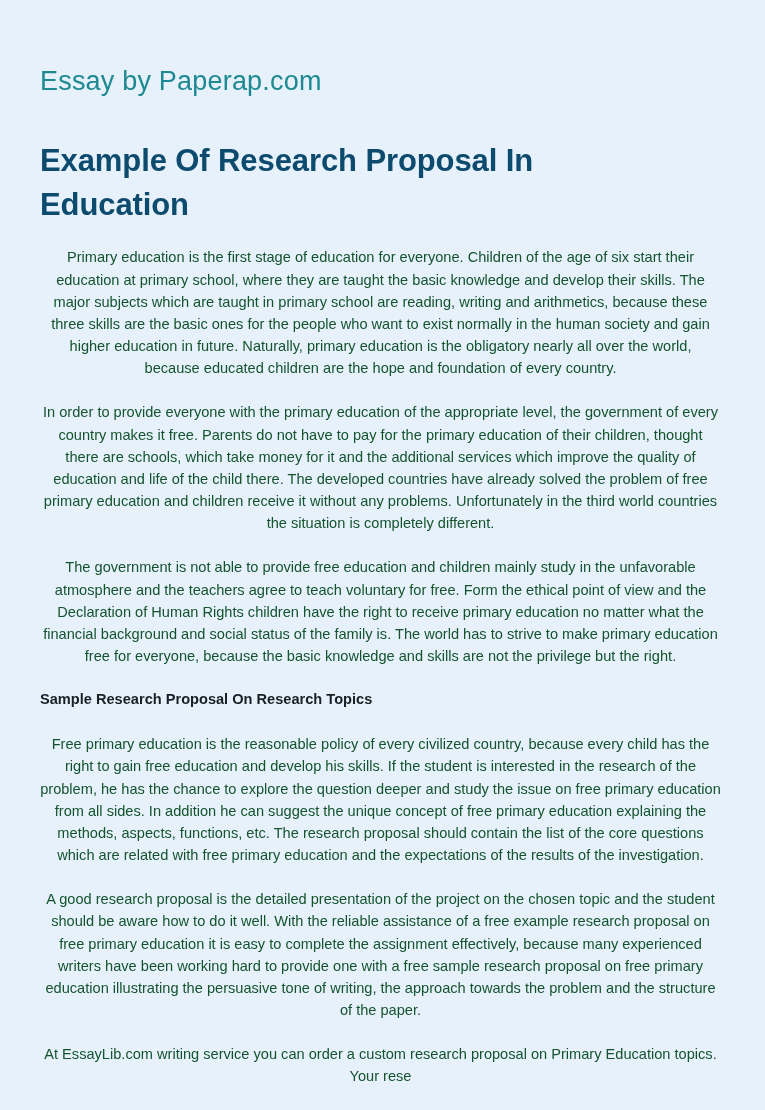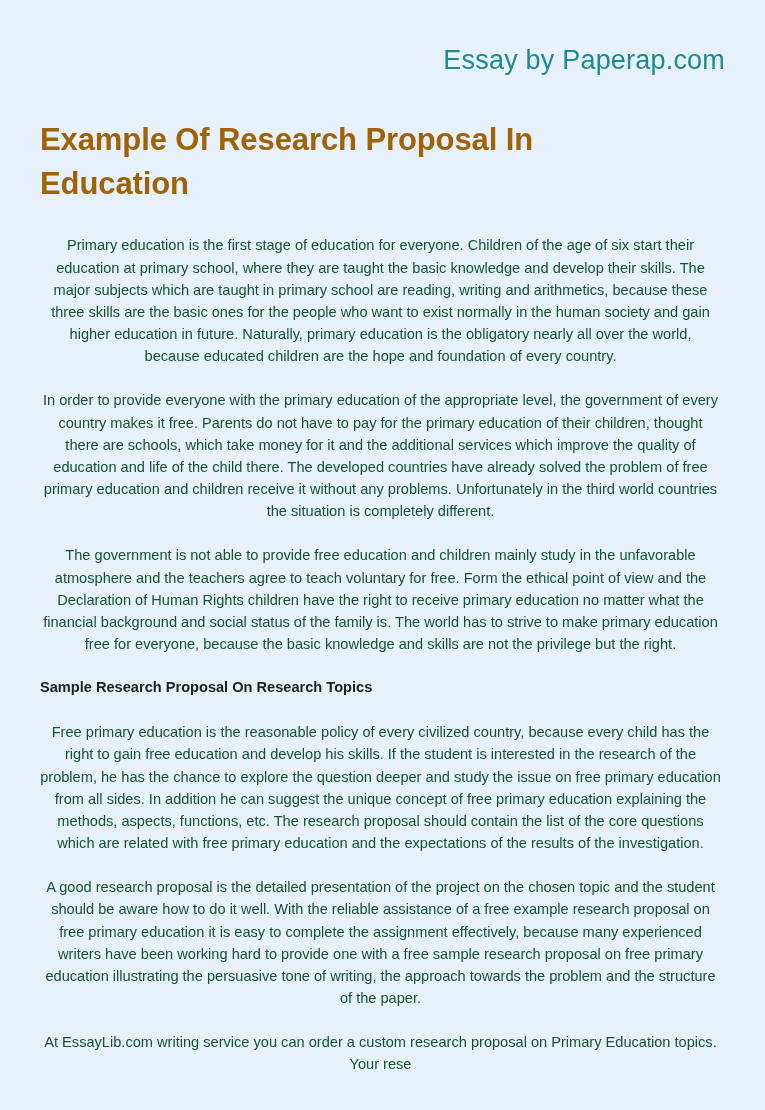--- a/index.html
+++ b/index.html
@@ -16,21 +16,21 @@
   }
   .page {
     position: relative;
     width: 765px;
     height: 1110px;
     background: #e6f1fb;
     box-sizing: border-box;
   }
   .brand-row {
     padding: 44px 40px 0 40px;
-    text-align: right;
+    margin-top: 21px;
   }
   .brand {
     display: inline-block;
     color: #1d8a92;
     font-size: 27px;
     font-weight: 400;
     letter-spacing: 0.2px;
     line-height: 1.2;
   }
   .url-row {
@@ -43,24 +43,24 @@
     font-size: 15.5px;
     font-weight: 400;
     line-height: 1.3;
     word-break: break-all;
   }
   .article {
     padding: 42px 44px 0 40px;
     box-sizing: border-box;
   }
   .article-title {
-    margin: 0 0 28px 0;
+    margin: 0 0 19px 0;
     font-size: 31px;
     font-weight: 700;
-    color: #a16207;
+    color: #0c4a6e;
     line-height: 1.42;
     letter-spacing: -0.1px;
     max-width: 560px;
   }
   .para {
     margin: 0 0 22px 0;
     font-size: 14.6px;
     line-height: 1.52;
     color: #14532d;
     text-align: center;

